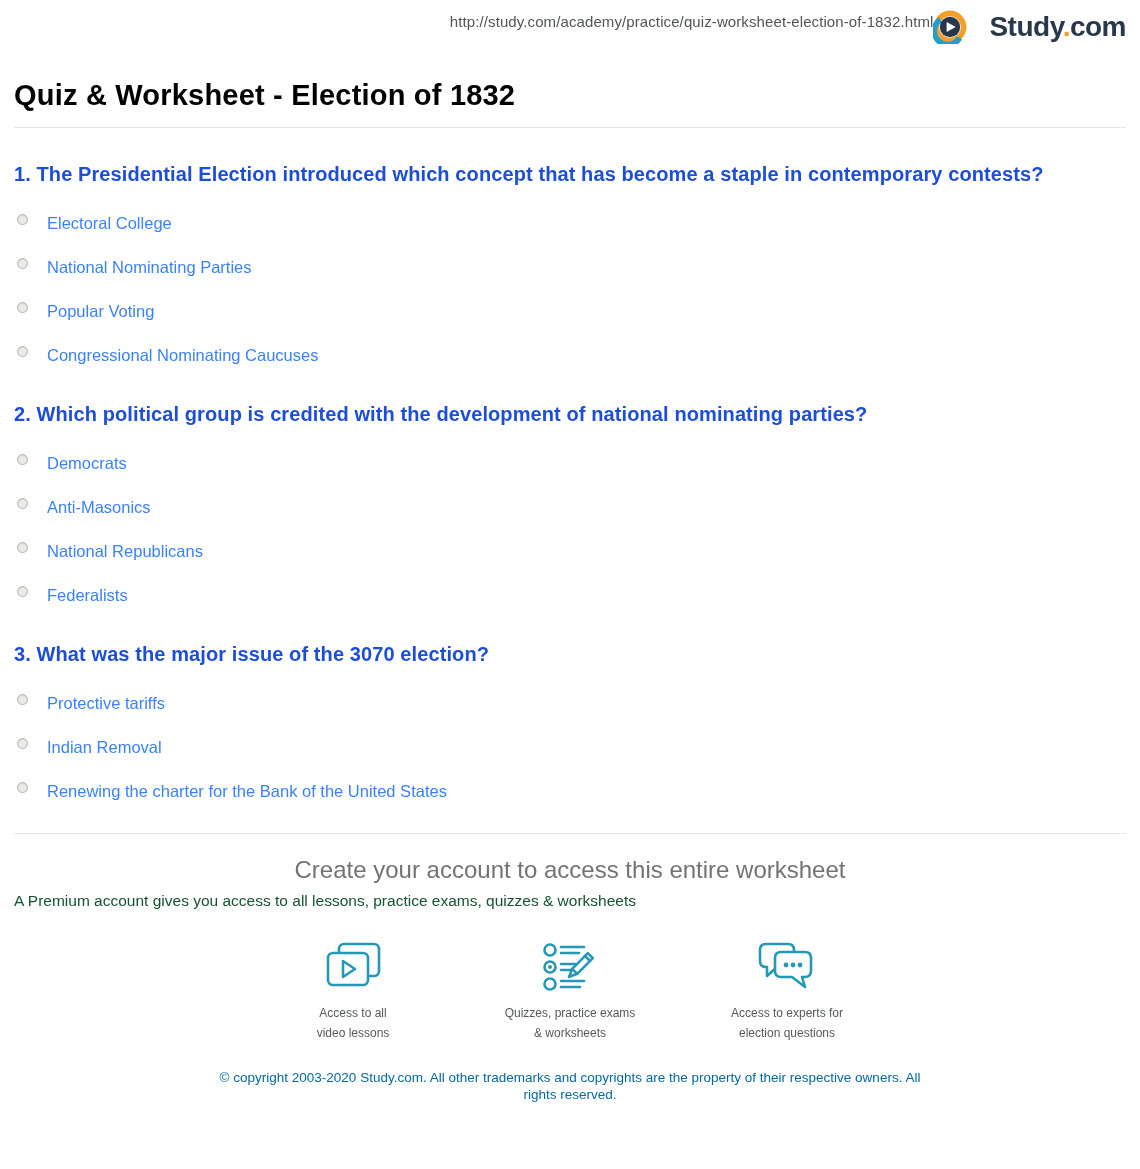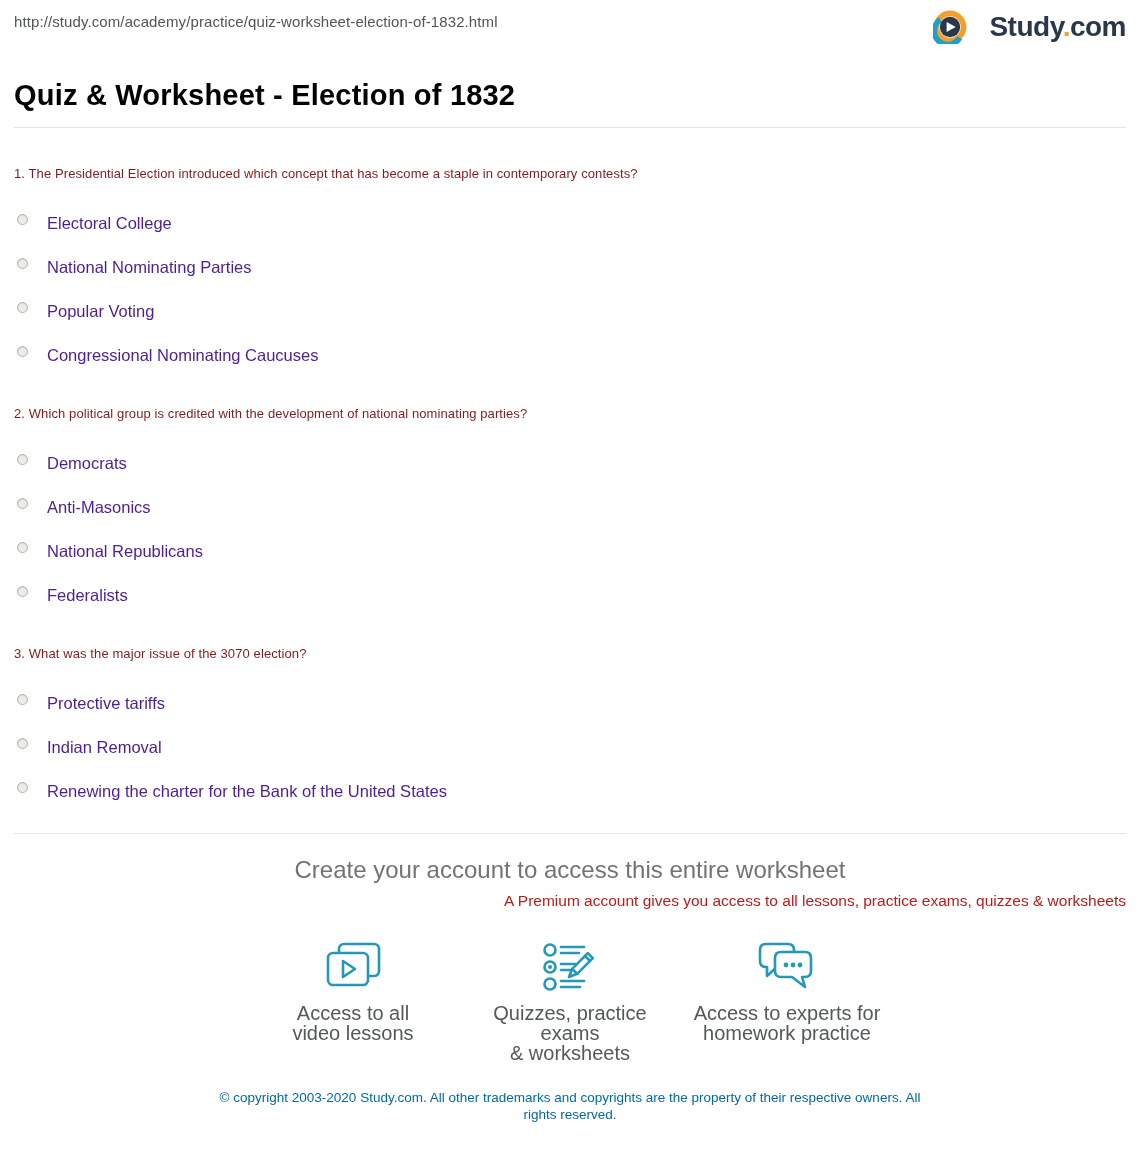--- a/index.html
+++ b/index.html
@@ -5,60 +5,60 @@
   * { margin: 0; padding: 0; box-sizing: border-box; }
   html, body { background: #ffffff; }
   body {
     width: 1140px; height: 1169px; overflow: hidden;
     font-family: "Liberation Sans", sans-serif;
     color: #54585b;
   }
   .page { width: 1140px; height: 1169px; padding: 0 14px; position: relative; }
 
   
-  .header { display: flex; justify-content: space-between; align-items: flex-start; padding-top: 10px; }
+  .header { display: flex; justify-content: flex-end; align-items: flex-start; padding-top: 10px; }
   .url { font-size: 15px; color: #515558; padding-top: 3px; letter-spacing: 0.1px; }
   .logo { display: flex; align-items: center; gap: 22px; cursor: pointer; }
   .logo-text { font-size: 28px; font-weight: bold; color: #28374a; letter-spacing: -0.5px; line-height: 32px; }
   .logo-dot { color: #f2a02b; }
 
   
   .page-title {
     margin-top: 34px; font-size: 29px; font-weight: bold;
     color: #000000; line-height: 34px; letter-spacing: 0.2px;
   }
   .divider { border: none; border-top: 1px solid #e5e5e5; margin-top: 15px; }
 
   
   .question-prompt {
-    margin-top: 35px; font-size: 13px; font-weight: normal;
-    color: #7f1d1d; line-height: 22px; letter-spacing: 0.1px;
+    margin-top: 35px; font-size: 20px; font-weight: bold;
+    color: #1d4ed8; line-height: 22px; letter-spacing: 0.1px;
   }
   .q-gap { margin-top: 42px; }
   .option { display: flex; align-items: center; margin-top: 24px; height: 20px; cursor: pointer; }
   .radio {
     width: 11px; height: 11px; border-radius: 50%;
     border: 1px solid #b3b3ae; background: #ebebe8;
     margin: 0 3px; flex: 0 0 auto;
     box-shadow: inset 0 1px 1px rgba(0,0,0,0.08);
   }
-  .option-label { margin-left: 16px; font-size: 16.5px; color: #4c1d95; margin-top: 8px; }
+  .option-label { margin-left: 16px; font-size: 16.5px; color: #3b82f6; margin-top: 8px; }
 
   
   .divider-bottom { margin-top: 36px; }
   .cta-heading {
     margin-top: 21px; text-align: center; font-size: 24px;
     color: #737373; line-height: 30px; cursor: pointer; font-weight: normal;
   }
-  .cta-sub { margin-top: 6px; text-align: right; font-size: 15.5px; color: #b91c1c; line-height: 20px; }
+  .cta-sub { margin-top: 6px; text-align: left; font-size: 15.5px; color: #14532d; line-height: 20px; }
 
   .features { display: flex; justify-content: center; margin-top: 28px; }
   .feature { width: 217px; text-align: center; }
   .feature-icon { height: 58px; display: flex; align-items: center; justify-content: center; }
-  .feature-label { margin-top: 6px; font-size: 20px; color: #54585b; line-height: 20px; white-space: pre-line; }
+  .feature-label { margin-top: 6px; font-size: 12px; color: #54585b; line-height: 20px; white-space: pre-line; }
 
   .copyright {
     margin: 26px auto 0; max-width: 715px; text-align: center;
     font-size: 13.5px; color: #0369a1; line-height: 17px;
   }
 
   svg { display: block; }
 </style>
 </head>
 <body>
@@ -189,21 +189,21 @@
         <div class="feature-icon">
           <svg width="62" height="54" viewBox="0 0 62 54" fill="none" stroke="#2498b6" stroke-width="2.6" stroke-linejoin="round" stroke-linecap="round">
             <path d="M10 3 H32 Q38 3 38 9 V20 Q38 26 32 26 H21 L11 35 V26 H10 Q4 26 4 20 V9 Q4 3 10 3 Z"></path>
             <path d="M25 11 H49 Q55 11 55 17 V30 Q55 36 49 36 H46 L49 46 L36 36 H25 Q19 36 19 30 V17 Q19 11 25 11 Z" fill="#ffffff"></path>
             <circle cx="30" cy="24" r="2.4" fill="#2498b6" stroke="none"></circle>
             <circle cx="37" cy="24" r="2.4" fill="#2498b6" stroke="none"></circle>
             <circle cx="44" cy="24" r="2.4" fill="#2498b6" stroke="none"></circle>
           </svg>
         </div>
         <div class="feature-label">Access to experts for
-homework practice</div>
+election questions</div>
       </div>
 
     </div>
 
     <div class="copyright">© copyright 2003-2020 Study.com. All other trademarks and copyrights are the property of their respective owners. All rights reserved.</div>
   </section>
 
 </div>
 
 </body></html>

